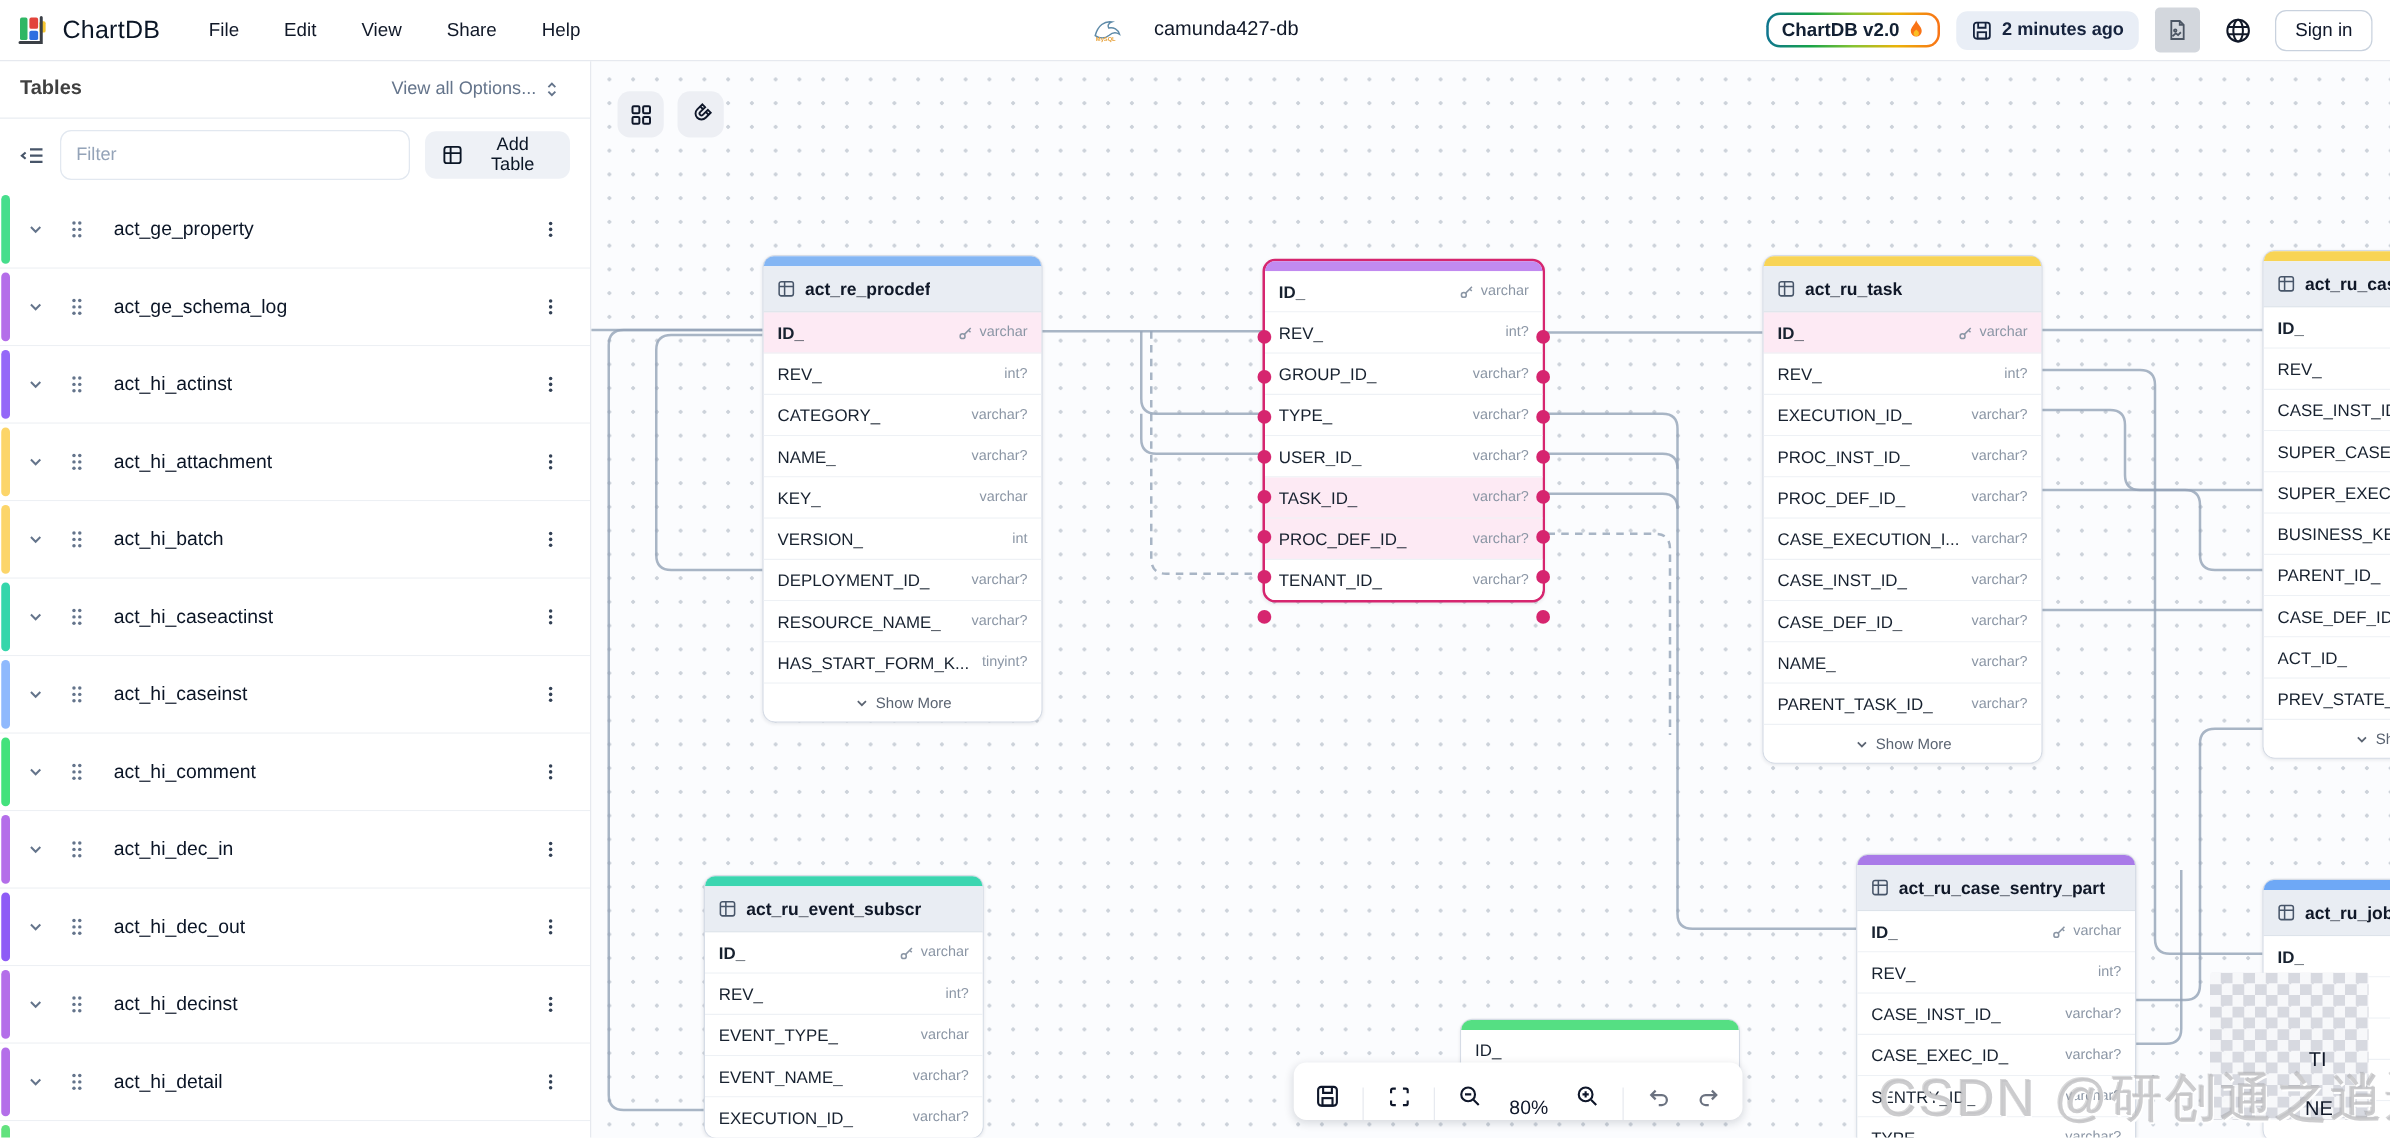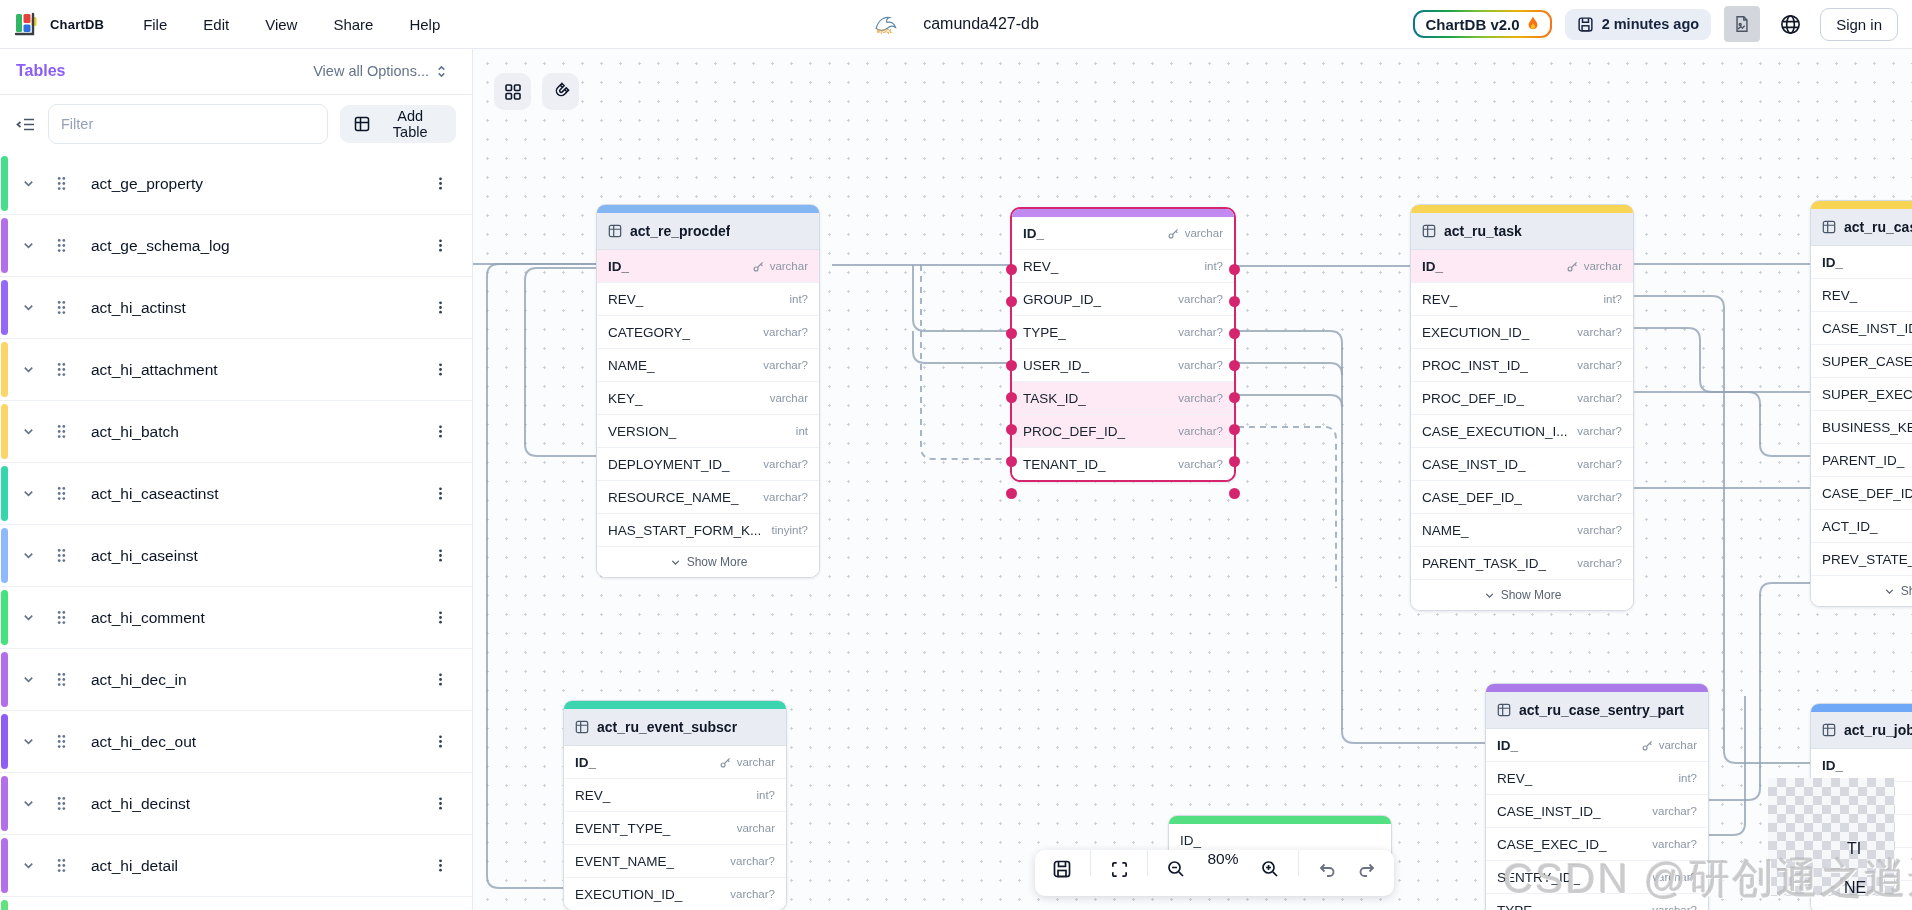--- a/index.html
+++ b/index.html
@@ -2,39 +2,39 @@
 <html><head>
 <meta charset="utf-8">
 <style>
   html,body{margin:0;padding:0;width:1912px;height:910px;overflow:hidden;
     font-family:"Liberation Sans",sans-serif;background:#fff;color:#0f172a;-webkit-font-smoothing:antialiased;}
   svg{display:block}
   
   .topbar{position:fixed;top:0;left:0;right:0;height:48px;background:#fff;border-bottom:1px solid #e6e9ef;
     display:flex;align-items:center;z-index:60;padding:0 14px;}
   .logo{width:27px;height:27px;margin-right:9px;flex:0 0 auto}
-  .brand{font-size:13px;font-weight:700;color:#0b1626;margin-right:26px;letter-spacing:.2px}
+  .brand{font-size:20px;font-weight:400;color:#0b1626;margin-right:26px;letter-spacing:.2px}
   .menubar{display:flex;align-items:center;gap:10px}
   .menu-item{padding:6px 13px;font-size:15px;color:#101828;border-radius:6px;cursor:default}
   .tb-center{position:absolute;left:50%;top:0;height:48px;transform:translateX(-50%);
     display:flex;align-items:center;gap:24px}
   .db-name{font-size:16px;color:#101828}
   .tb-right{margin-left:auto;display:flex;align-items:center;gap:13px}
   .badge{border-radius:11px;padding:2px;background:linear-gradient(90deg,#0e7490,#16a34a,#86c332,#eab308,#f97316);}
   .badge-in{background:#fff;border-radius:9px;padding:3px 10px;display:flex;align-items:center;gap:6px;
     font-size:15px;font-weight:700;color:#122033;white-space:nowrap}
   .saved-pill{background:#e9eef6;border-radius:9px;padding:7px 12px;display:flex;align-items:center;gap:8px;
     font-size:14.5px;font-weight:700;color:#16233d;white-space:nowrap}
   .gray-btn{width:36px;height:36px;background:#d3d7dd;border-radius:4px;display:flex;align-items:center;justify-content:center}
   .globe-btn{width:34px;height:34px;border-radius:50%;display:flex;align-items:center;justify-content:center;background:#fff}
   .signin-btn{border:1px solid #c9d2de;border-radius:9px;padding:7px 15px;font-size:15px;color:#0f172a;background:#fff;white-space:nowrap}
   
   .sidebar{position:fixed;top:48px;left:0;width:472px;bottom:0;background:#fff;border-right:1px solid #e6e9ef;z-index:50;display:flex;flex-direction:column}
   .sb-head{height:46px;display:flex;align-items:center;padding:0 24px 0 16px;border-bottom:1px solid #e9edf2;flex:0 0 auto}
-  .sb-title{font-size:16px;font-weight:700;color:#8b5cf6}
+  .sb-title{font-size:16px;font-weight:700;color:#404040}
   .sb-viewopt{margin-left:auto;display:flex;align-items:center;gap:6px;font-size:14.5px;color:#64748b}
   .sb-filterrow{height:58px;display:flex;align-items:center;gap:12px;padding:0 16px;flex:0 0 auto}
   .sb-filter{height:38px;width:256px;border:1px solid #e2e8f0;border-radius:9px;padding:0 12px;font-size:14.5px;
     font-family:"Liberation Sans",sans-serif;color:#0f172a;outline:none}
   .sb-filter::placeholder{color:#94a3b8}
   .addtable-btn{height:38px;margin-left:auto;padding:12px 14px;border:none;border-radius:9px;background:#eef1f6;
     display:flex;align-items:center;gap:8px;font-size:14.5px;color:#0b1626;font-family:"Liberation Sans",sans-serif}
   .sb-list{flex:1;overflow:hidden}
   .sitem{height:61px;display:flex;align-items:center;position:relative;border-bottom:1px solid #edf0f4;background:#fff}
   .stripe{position:absolute;left:1px;top:3px;bottom:3px;width:7px;border-radius:6px}
@@ -62,21 +62,21 @@
   .drow.pink{background:#fdeaf4}
   .drow:last-of-type{border-bottom:none;border-radius:0 0 9px 9px}
   .dlabel{font-size:13.5px;color:#17212f;white-space:nowrap;overflow:hidden;text-overflow:ellipsis;flex:1}
   .dlabel.b{font-weight:700}
   .dtype{font-size:11.5px;color:#8b96a5;white-space:nowrap;display:flex;align-items:center;gap:5px}
   .dfoot{height:30px;display:flex;align-items:center;justify-content:center;gap:5px;font-size:12px;color:#5b6472;
     background:#fff;border-radius:0 0 9px 9px}
   .dot{position:absolute;width:11px;height:11px;border-radius:50%;background:#d6256f;z-index:4}
   .dot.l{left:-6px}.dot.r{right:-6px}
   
-  .fl-toolbar{position:absolute;left:563px;top:802px;height:46px;display:inline-flex;align-items:flex-start;gap:2px;
+  .fl-toolbar{position:absolute;left:563px;top:802px;height:46px;display:inline-flex;align-items:flex-end;gap:2px;
     background:#fff;border-radius:10px;box-shadow:0 2px 8px rgba(15,23,42,.16);padding:0 8px;z-index:32}
   .tbtn{width:38px;height:38px;border-radius:8px;display:flex;align-items:center;justify-content:center;color:#0f172a;background:transparent;border:none}
   .tbtn.dim{color:#6b7280}
   .tsep{width:1px;height:26px;background:#e7eaf0;margin:0 7px}
   .zoomlvl{width:52px;text-align:center;font-size:15.5px;color:#0f172a}
   
   .pixblock{position:absolute;left:1296px;top:730px;width:127px;height:118px;z-index:25;
     background:rgba(255,255,255,.72);
     background-image:repeating-conic-gradient(rgba(208,210,218,.85) 0% 25%, rgba(245,246,249,.85) 0% 50%);
     background-size:18px 18px;border-radius:2px}
@@ -544,21 +544,21 @@
     </div>
     <div class="ctool">
       <svg viewBox="0 0 20 20" width="19" height="19" fill="none" stroke="#0f172a" stroke-width="1.6" transform="rotate(45)">
         <path d="M5 3 v6 a5 5 0 0 0 10 0 V3 h-3.4 v6 a1.6 1.6 0 0 1 -3.2 0 V3 Z"></path>
         <path d="M5 5.5 h3.4 M11.6 5.5 H15"></path>
       </svg>
     </div>
   </div>
 
   <div class="world">
-      <div class="dtable" style="left: 124px; top: 156px;">
+      <div class="dtable" style="left: 138px; top: 156px;">
         <div class="strip" style="background:#84b6f4"></div>
         <div class="dhead">
           <span>
             <svg viewBox="0 0 16 16" width="14" height="14" fill="none" stroke="#475569" stroke-width="1.4">
               <rect x="1.5" y="1.5" width="13" height="13" rx="2"></rect>
               <path d="M1.5 6 h13 M6.5 1.5 v13"></path>
             </svg>
           </span>
           <span class="dname">act_re_procdef</span>
         </div>

